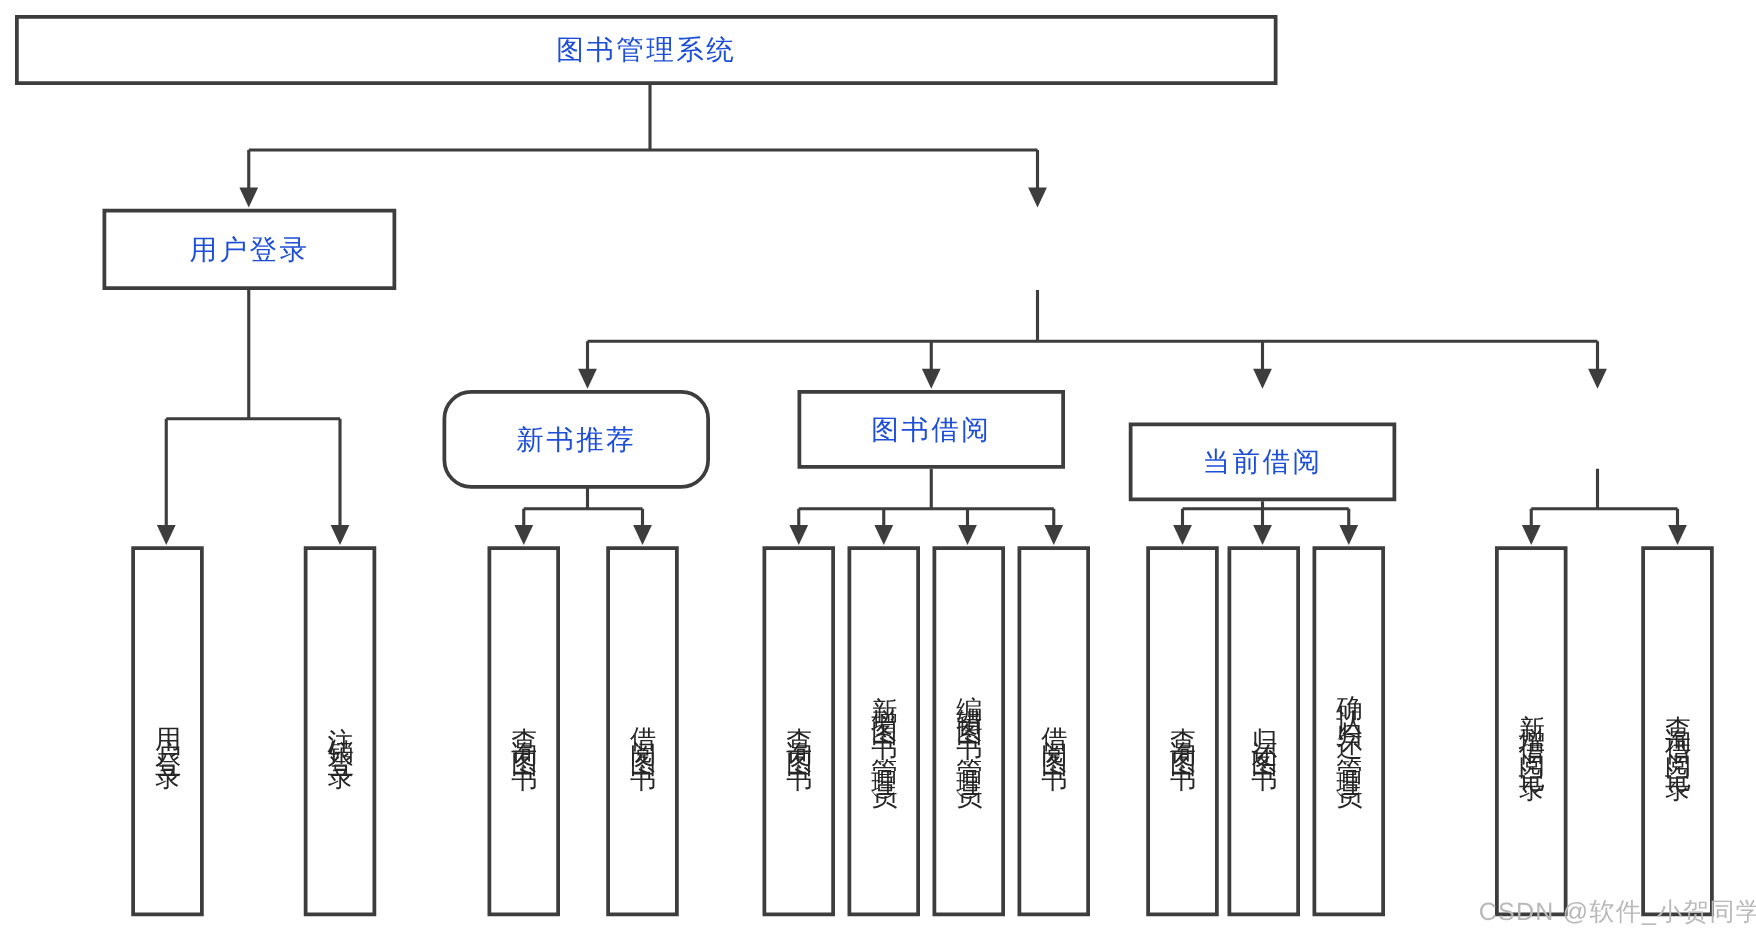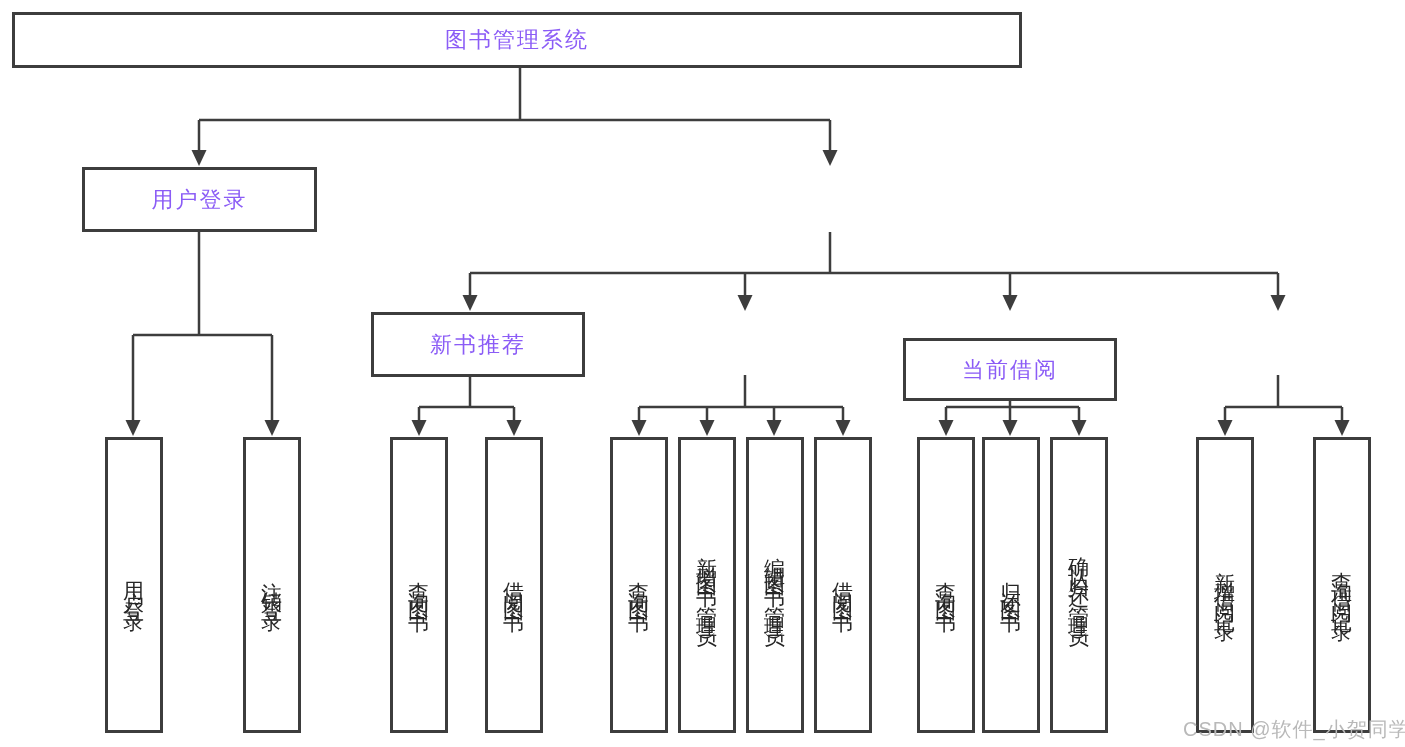--- a/index.html
+++ b/index.html
@@ -20,21 +20,21 @@
   .hbox {
     position: absolute;
     box-sizing: border-box;
     border: 3px solid #3d3d3d;
     background: #ffffff;
     display: flex;
     align-items: center;
     justify-content: center;
     font-size: 22px;
     letter-spacing: 2px;
-    color: #8b5cf6;
+    color: #1d4ed8;
     z-index: 1;
   }
   .vbox {
     position: absolute;
     box-sizing: border-box;
     border: 3px solid #3d3d3d;
     background: #ffffff;
     display: flex;
     align-items: center;
     justify-content: center;
@@ -102,22 +102,25 @@
   </svg>
 
   <div class="hbox" style="left:12px; top:12px; width:1010px; height:56px;">
     <span>图书管理系统</span>
   </div>
 
   <div class="hbox" style="left:82px; top:167px; width:235px; height:65px;">
     <span>用户登录</span>
   </div>
 
-  <div class="hbox" style="left:371px; top:312px; width:214px; height:65px;">
+  <div class="hbox" style="left:354px; top:312px; width:214px; height:79px;border-radius:23px;">
     <span>新书推荐</span>
+  </div>
+  <div class="hbox" style="left:638px; top:312px; width:214px; height:63px;">
+    <span>图书借阅</span>
   </div>
   <div class="hbox" style="left:903px; top:312px; width:214px; height:63px;margin-top:26px;">
     <span>当前借阅</span>
   </div>
 
   <div class="vbox" style="left:105px;">
     <span class="vtext">用户登录</span>
   </div>
   <div class="vbox" style="left:243px;">
     <span class="vtext">注销登录</span>

